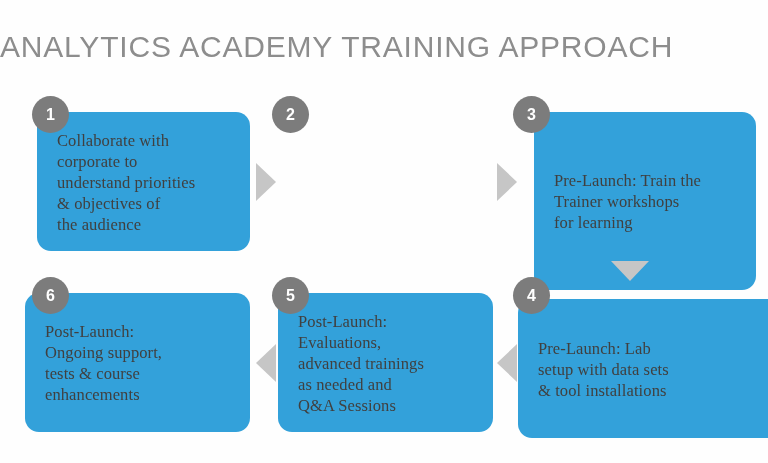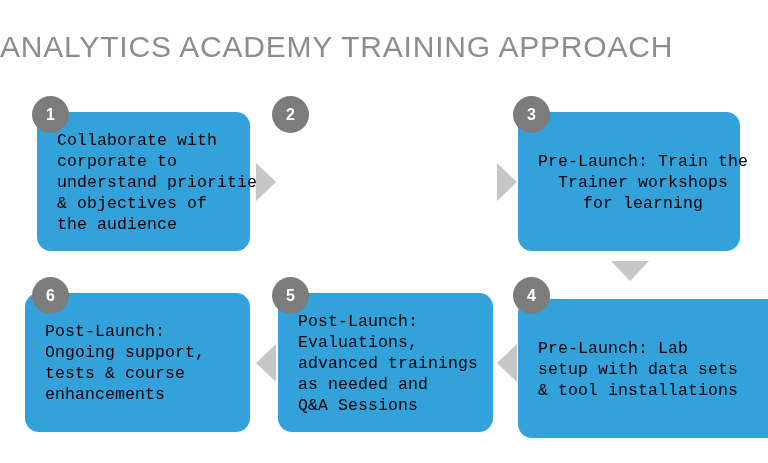--- a/index.html
+++ b/index.html
@@ -35,22 +35,22 @@
     position: absolute;
     background: #33a1da;
     border-radius: 14px;
     box-sizing: border-box;
   }
   .step-text {
     position: absolute;
     left: 20px;
     top: 50%;
     transform: translateY(-50%);
-    color: #000000;
-    font-family: Liberation Mono, monospace;
+    color: #404040;
+    font-family: Liberation Serif, serif;
     font-size: 16.5px;
     line-height: 21px;
     font-weight: 400;
     white-space: pre;
     letter-spacing: 0.1px;
   }
   .badge {
     position: absolute;
     width: 37px;
     height: 37px;
@@ -97,21 +97,21 @@
     <div class="step-text">Collaborate with
 corporate to
 understand priorities
 &amp; objectives of
 the audience</div>
   </div>
   <div class="badge" style="left:32px; top:96px;">1</div>
 
   <div class="badge" style="left:272px; top:96px;">2</div>
 
-  <div class="step-box" style="left:518px; top:112px; width:222px; height:139px;text-align:center;">
+  <div class="step-box" style="left:534px; top:112px; width:222px; height:178px;">
     <div class="step-text">Pre-Launch: Train the
 Trainer workshops
 for learning</div>
   </div>
   <div class="badge" style="left:513px; top:96px;">3</div>
 
   <div class="step-box" style="left:518px; top:299px; width:282px; height:139px;">
     <div class="step-text">Pre-Launch: Lab
 setup with data sets
 &amp; tool installations</div>

